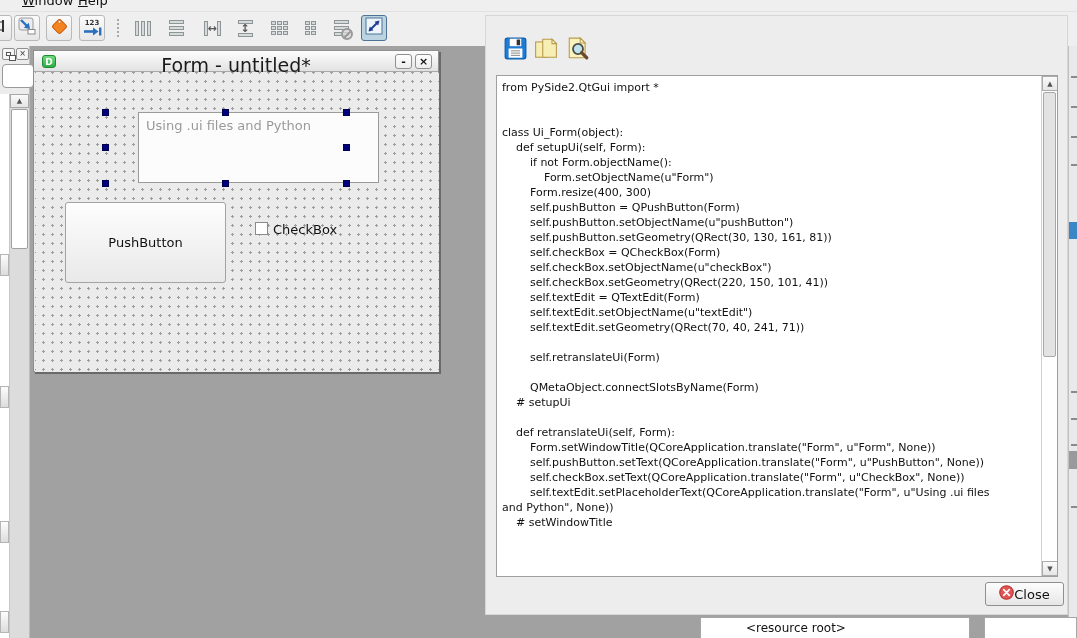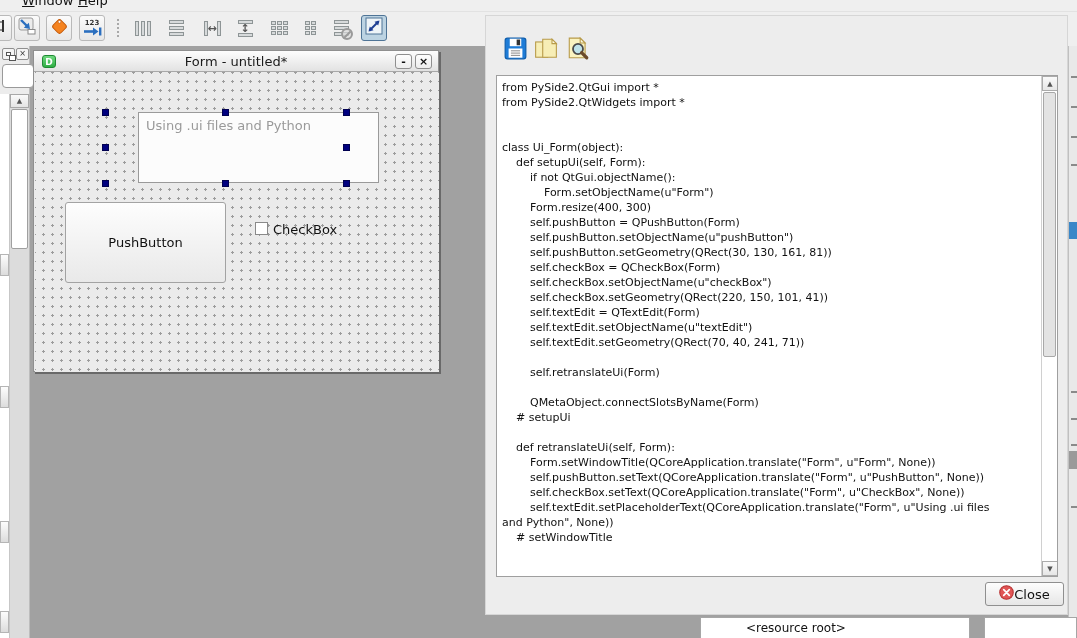--- a/index.html
+++ b/index.html
@@ -56,21 +56,21 @@
   .sliver-blk { position:absolute; left:0; width:9px; height:18px; background:#9a9a9a; }
 
   
   .form-window { position:absolute; left:33px; top:50px; width:406px; height:322px; border:1px solid #8f8f8f;
                  box-shadow:2px 2px 0 rgba(60,60,60,.55); background:#ebebeb; }
   .form-titlebar { position:absolute; left:0; top:0; right:0; height:21px; background:linear-gradient(#fdfdfd,#e2e2e2);
                    border-bottom:1px solid #a8a8a8; }
   .form-badge { position:absolute; left:8px; top:4px; width:14px; height:13px; border-radius:3px;
                 background:linear-gradient(#6fd97f,#2fae44); border:1px solid #1f8a33; color:#fff;
                 font-size:9px; font-weight:bold; text-align:center; line-height:12px; }
-  .form-title { position:absolute; left:0; right:0; top:3px; text-align:center; font-size:13px; color:#1a1a1a; }
+  .form-title { position:absolute; left:0; right:0; top:3px; text-align:center; font-size:19px; color:#1a1a1a; }
   .cap-btn { position:absolute; top:3px; width:17px; height:15px; border:1px solid #8f8f8f; border-radius:3px;
              background:linear-gradient(#fefefe,#ededed); text-align:center; font-size:11px; font-weight:bold;
              line-height:13px; color:#111; }
   .cap-min { right:26px; } .cap-close { right:6px; }
   .form-canvas { position:absolute; left:1px; top:21px; width:404px; height:300px; background:#ebebeb;
                  background-image:radial-gradient(circle,#9c9c9c 1px,transparent 1.2px); background-size:9px 9px; background-position:4px 5px; }
 
   .w-textedit { position:absolute; left:70px; top:40px; width:241px; height:71px; background:#fcfcfc; border:1px solid #9a9a9a;margin-left:33px; }
   .w-placeholder { position:absolute; left:7px; top:5px; font-size:13px; color:#9a9a9a; }
   .handle { position:absolute; width:7px; height:7px; background:#00007f; border:1px solid #000050; }
@@ -313,26 +313,25 @@
           <path d="M3 1 h10 l4.5 4.5 V19 H3 z" fill="#faf3c0" stroke="#b89b4a"></path>
           <path d="M13 1 l4.5 4.5 H13 z" fill="#fffbe0" stroke="#b89b4a"></path>
           <circle cx="11" cy="11" r="4.6" fill="#bfe3ea" stroke="#4a4a4a" stroke-width="1.6"></circle>
           <line x1="14.3" y1="14.3" x2="19" y2="19" stroke="#6b4a2b" stroke-width="3" stroke-linecap="round"></line>
         </svg>
     </span>
   </div>
   <div class="code-box">
     <div class="code-lines">
         <div class="code-line">from PySide2.QtGui import *</div>
-        <div class="code-line">from PySide2.QtWidgets import *</div>
         <div class="code-line"></div>
         <div class="code-line"></div>
         <div class="code-line">class Ui_Form(object):</div>
         <div class="code-line">    def setupUi(self, Form):</div>
-        <div class="code-line">        if not QtGui.objectName():</div>
+        <div class="code-line">        if not Form.objectName():</div>
         <div class="code-line">            Form.setObjectName(u"Form")</div>
         <div class="code-line">        Form.resize(400, 300)</div>
         <div class="code-line">        self.pushButton = QPushButton(Form)</div>
         <div class="code-line">        self.pushButton.setObjectName(u"pushButton")</div>
         <div class="code-line">        self.pushButton.setGeometry(QRect(30, 130, 161, 81))</div>
         <div class="code-line">        self.checkBox = QCheckBox(Form)</div>
         <div class="code-line">        self.checkBox.setObjectName(u"checkBox")</div>
         <div class="code-line">        self.checkBox.setGeometry(QRect(220, 150, 101, 41))</div>
         <div class="code-line">        self.textEdit = QTextEdit(Form)</div>
         <div class="code-line">        self.textEdit.setObjectName(u"textEdit")</div>

